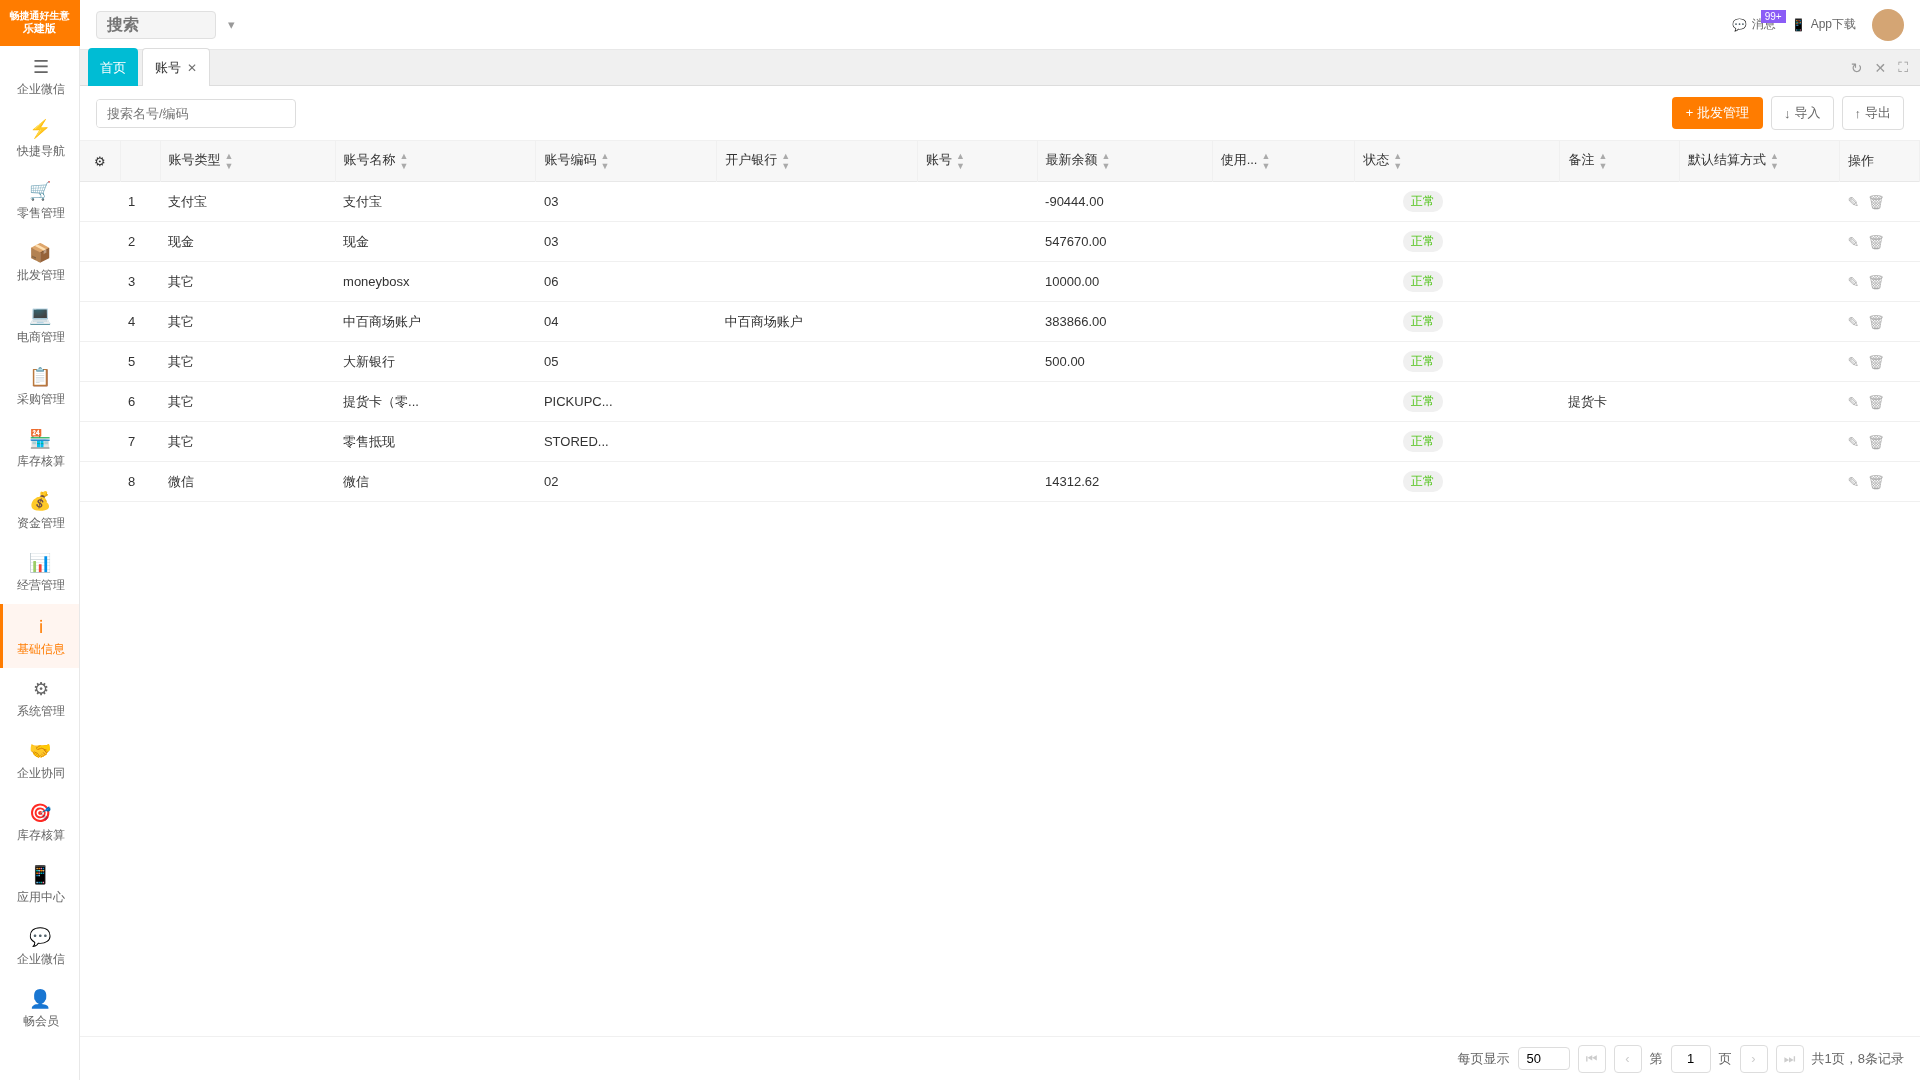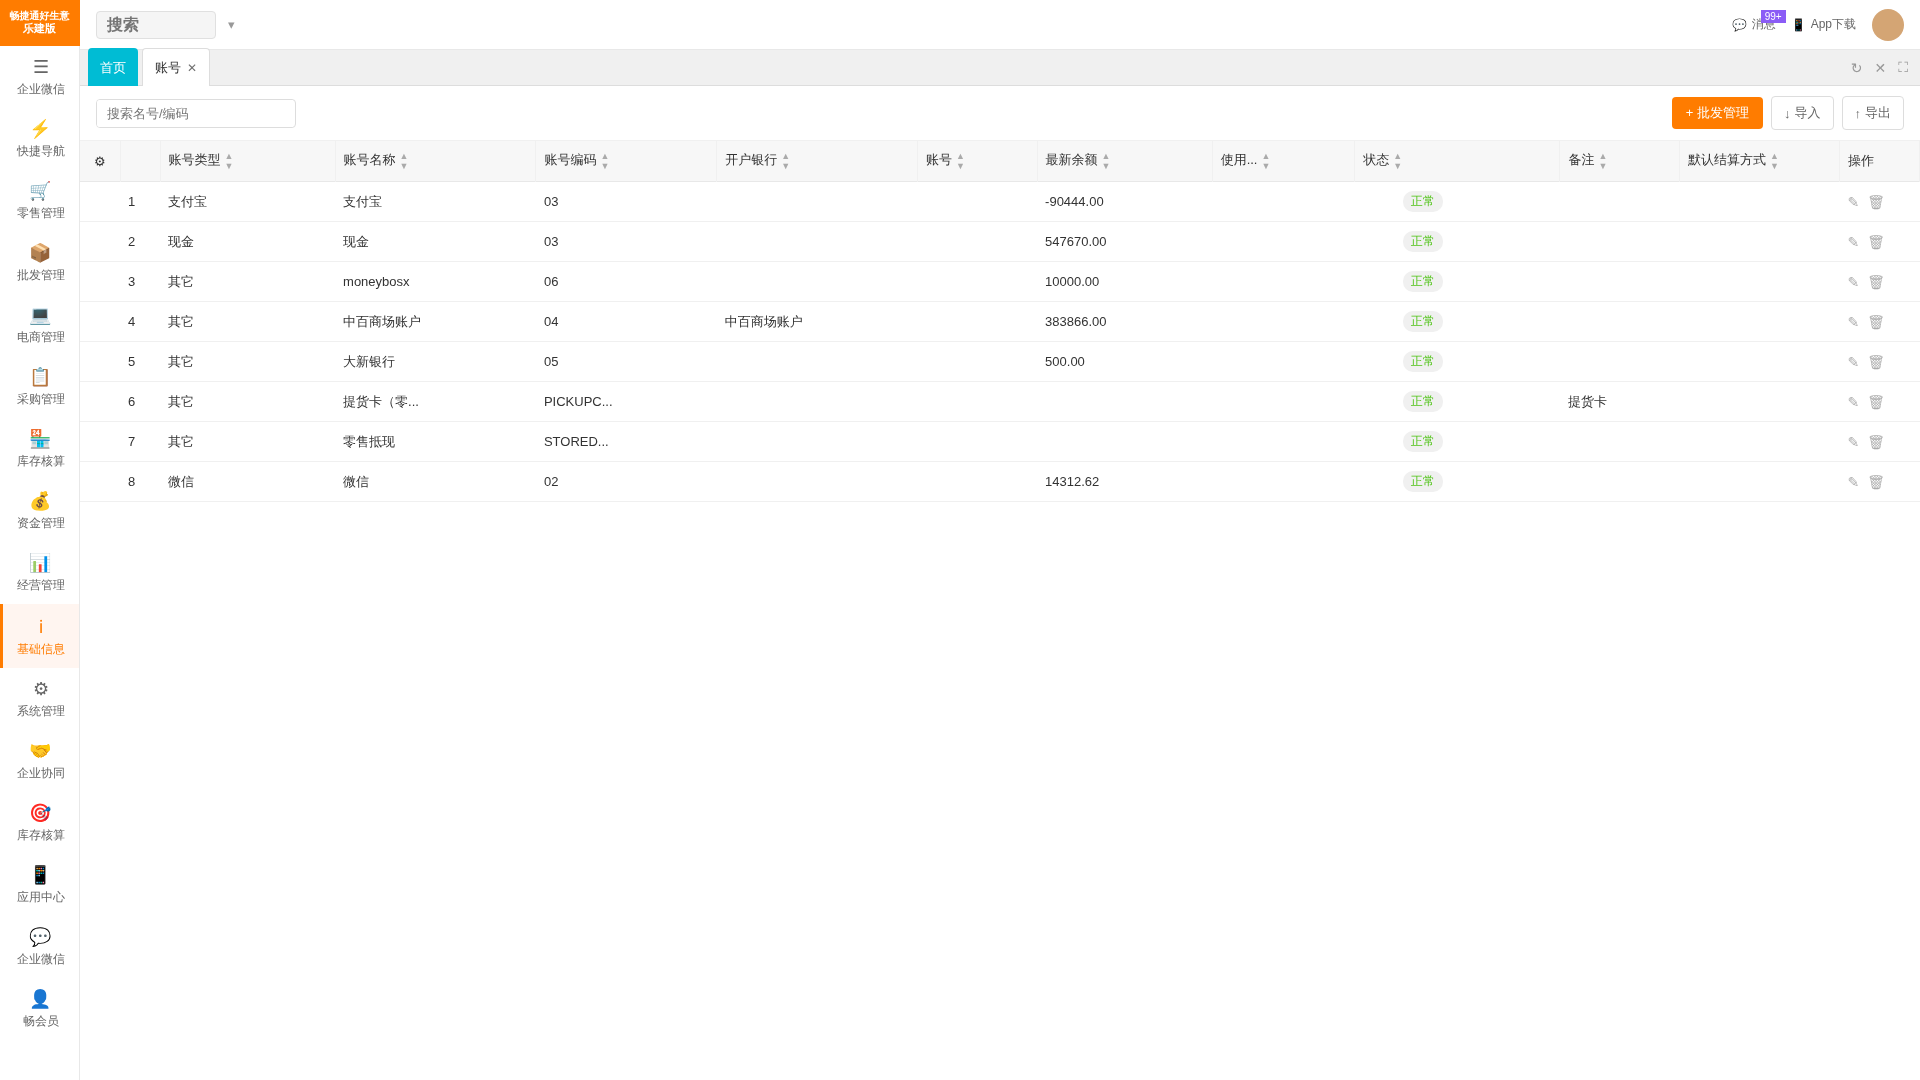--- a/index.html
+++ b/index.html
@@ -570,14 +570,32 @@
         <div class="action-icons">
           <span class="action-icon" title="编辑">✎</span>
           <span class="action-icon" title="删除">🗑</span>
         </div>
       </td>
     </tr>
           </tbody>
       </table>
     </div>
 
+    <div class="pagination">
+      <span>每页显示</span>
+      <div style="position:relative; display:inline-block;">
+        <select class="page-size-select">
+          <option>50</option>
+          <option>100</option>
+          <option>200</option>
+        </select>
+      </div>
+      <button class="page-btn disabled">⏮</button>
+      <button class="page-btn disabled">‹</button>
+      <span>第</span>
+      <input class="page-input" type="text" value="1" style="">
+      <span>页</span>
+      <button class="page-btn disabled">›</button>
+      <button class="page-btn disabled">⏭</button>
+      <span>共1页，8条记录</span>
+    </div>
   </div>
 </div>
 
 </body></html>

